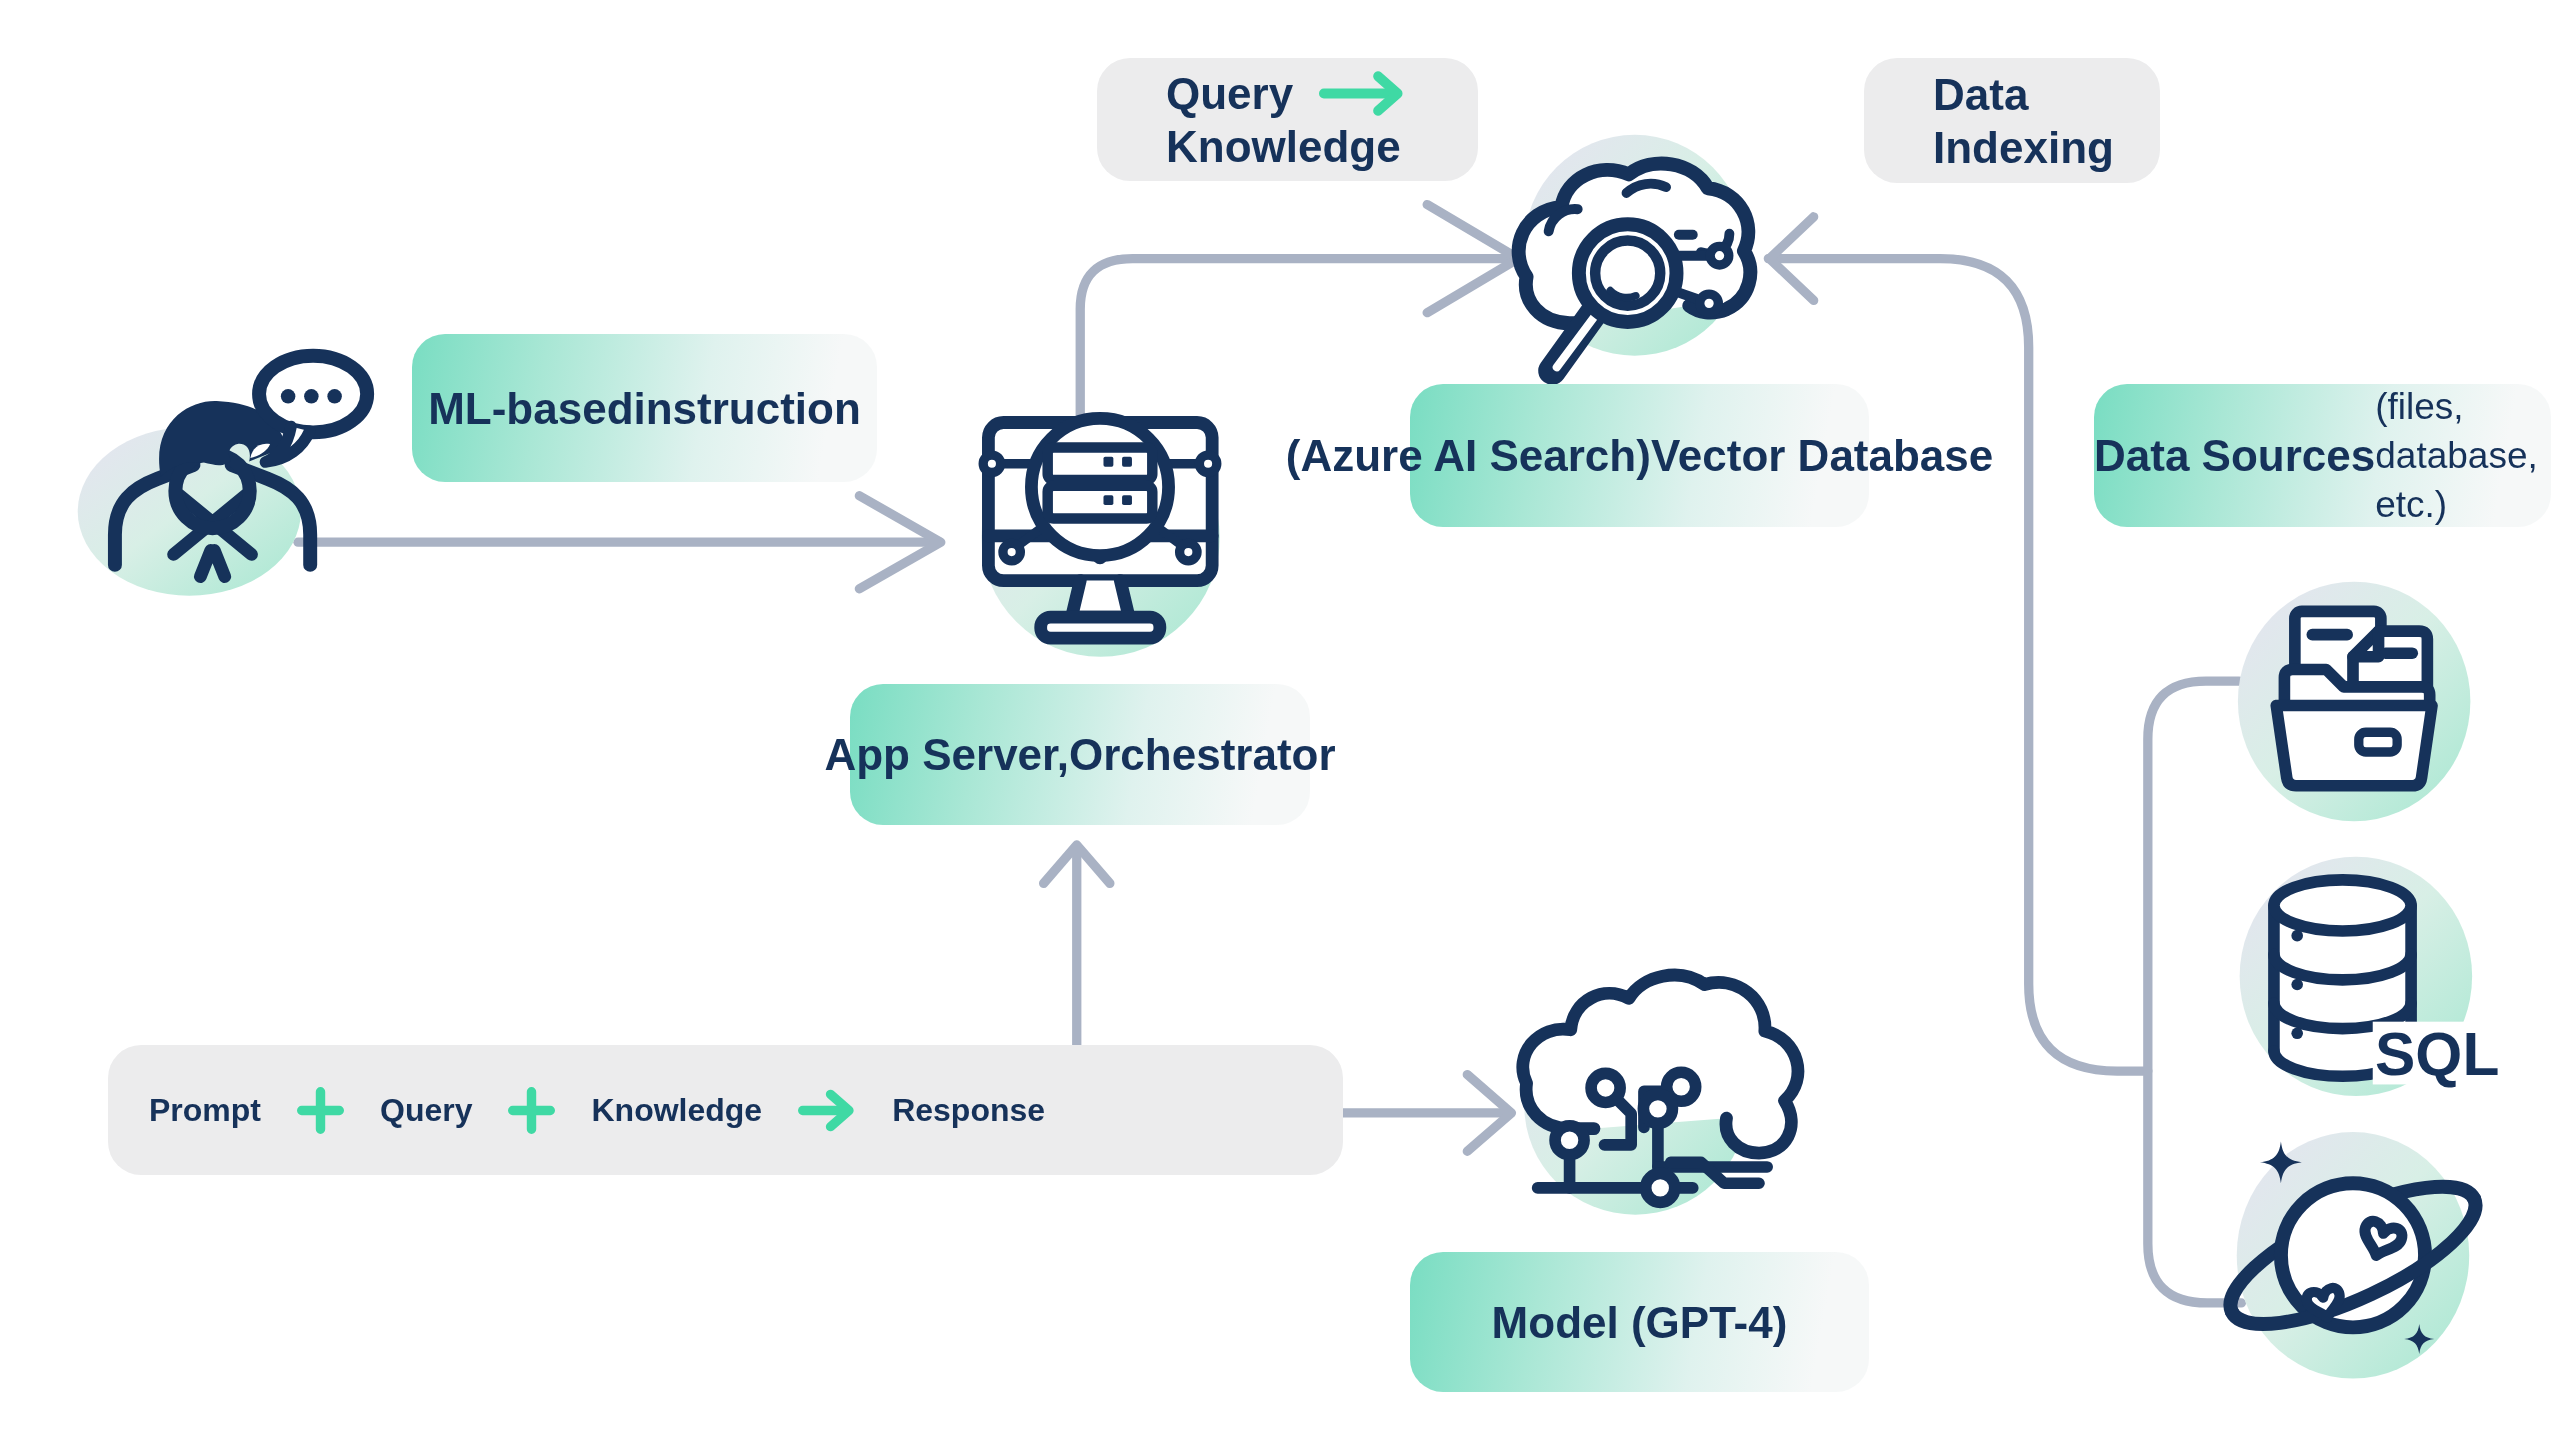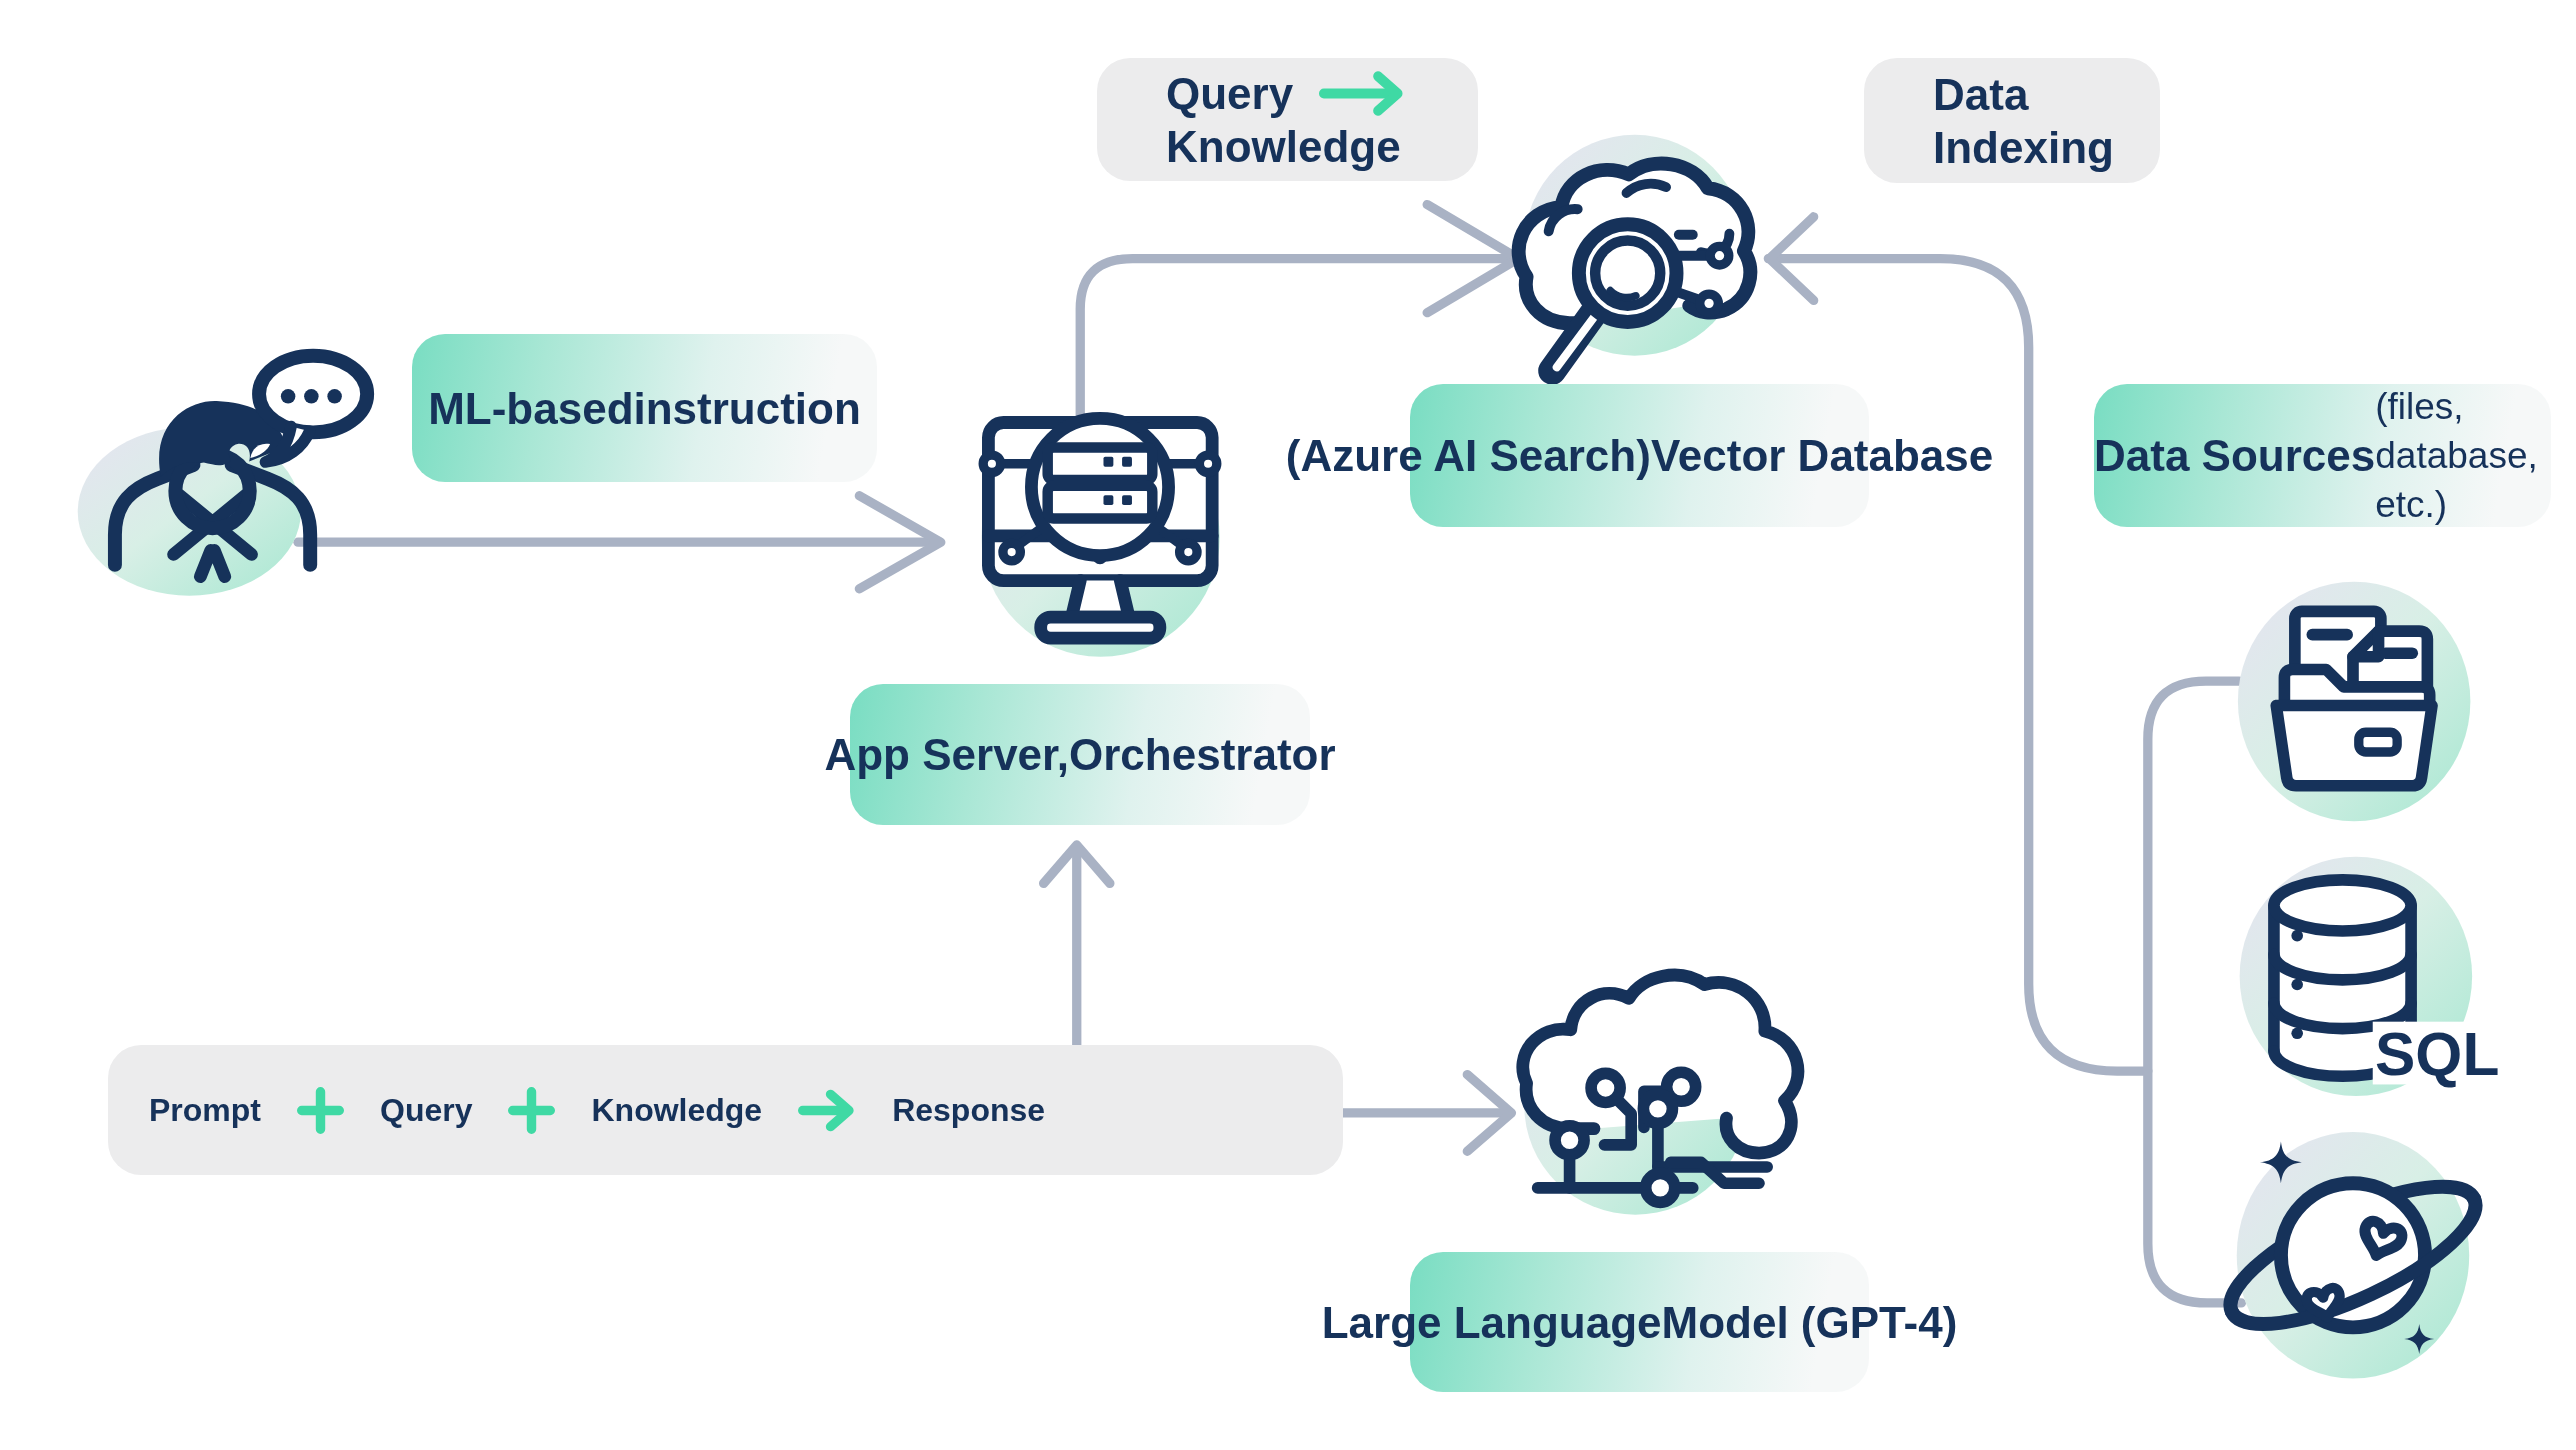--- a/index.html
+++ b/index.html
@@ -203,21 +203,20 @@
     <div class="l">Data Sources</div>
     <div class="sub">(files, database, etc.)</div>
   </div>
 
   <div class="box green center" style="left:850px;top:684px;width:460px;height:141px">
     <div class="l">App Server,</div>
     <div class="l">Orchestrator</div>
   </div>
 
   <div class="box green center" style="left:1410px;top:1252px;width:459px;height:140px">
-    <div class="l">Large Language</div>
     <div class="l">Model (GPT-4)</div>
   </div>
 
   <div class="box gray bar" style="left:84px;top:1045px;width:1235px;height:130px">
     <span class="tok">Prompt</span>
     <svg class="inl" width="47" height="47" viewBox="0 0 80 80">
       <path d="M40 8 V72 M8 40 H72" stroke="#3FD9A4" stroke-width="16" stroke-linecap="round" fill="none"></path>
     </svg>
     <span class="tok">Query</span>
     <svg class="inl" width="47" height="47" viewBox="0 0 80 80">

